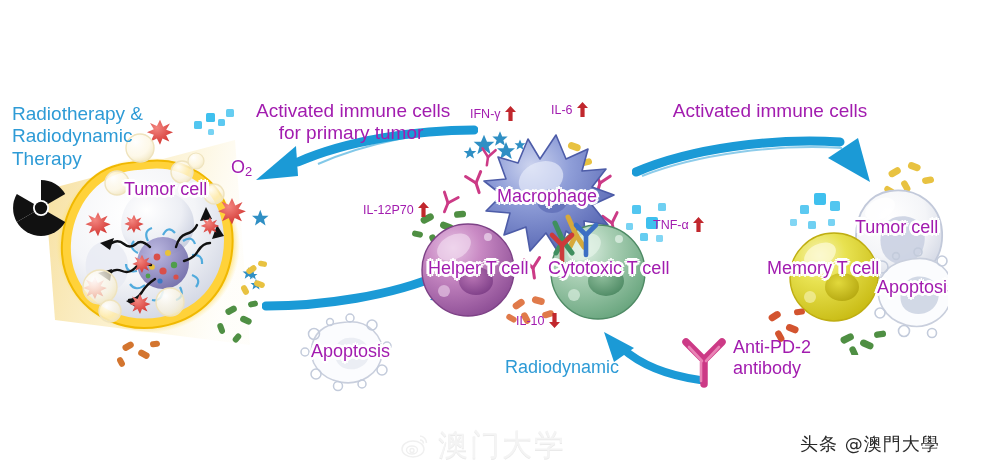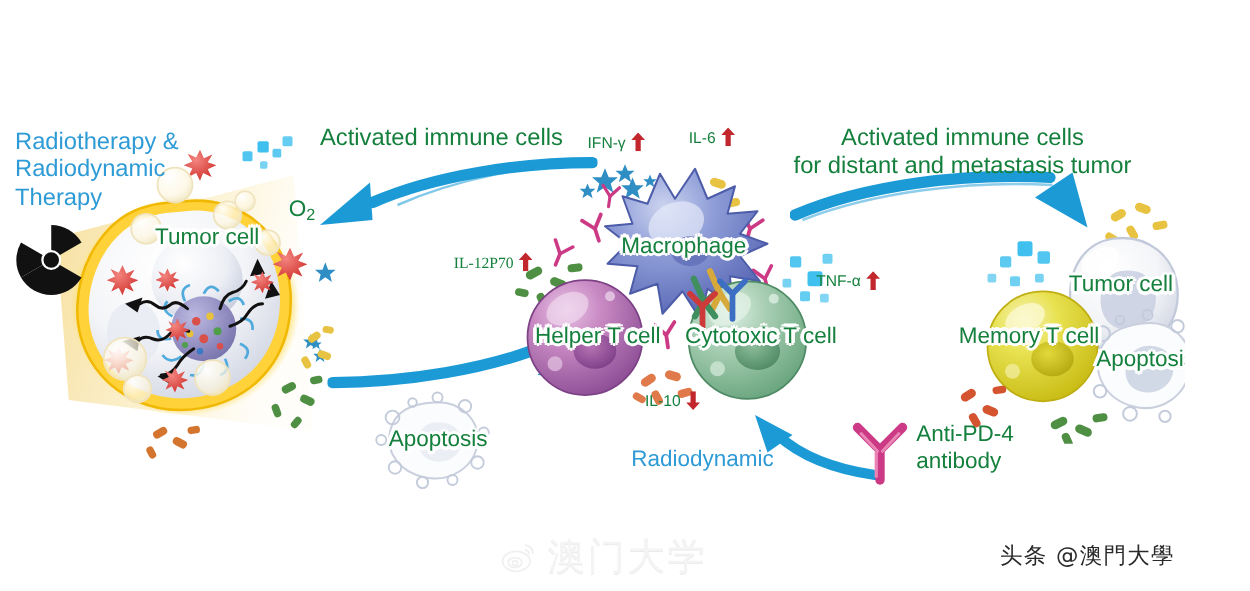--- a/index.html
+++ b/index.html
@@ -15,21 +15,21 @@
     width: 948px;
     height: 473px;
     background: #ffffff;
     overflow: hidden;
   }
   .abs { position: absolute; }
   svg { display: block; }
 
   .lbl {
     position: absolute;
-    color: #15803d;
+    color: #a21caf;
     font-family: "Liberation Sans", sans-serif;
     white-space: nowrap;
     line-height: 1.18;
   }
   .lbl-blue { color: #2e9bd6; }
 
   
   .halo {
     text-shadow:
       -2px 0 #fff, 2px 0 #fff, 0 -2px #fff, 0 2px #fff,
@@ -579,57 +579,57 @@
   </div>
 
   <div class="lbl cell-lbl halo" style="left:124px; top:179px;">Tumor cell</div>
 
   <div class="lbl cell-lbl halo-soft" style="left:231px; top:157px;"><span>O</span><span class="sub">2</span></div>
 
   <div class="lbl cell-lbl halo" style="left:311px; top:341px;">Apoptosis</div>
 
   <div class="lbl hdr" style="left:256px; top:100px; width:190px;">
     <div>Activated immune cells</div>
+    <div>for primary tumor</div>
   </div>
 
   <div class="lbl hdr" style="left:625px; top:100px; width:290px;">
     <div>Activated immune cells</div>
-    <div>for distant and metastasis tumor</div>
   </div>
 
   <div class="lbl cyt-lbl" style="left:470px; top:106px;"><span>IFN-γ</span><svg class="arrow-up" width="11" height="15" viewBox="0 0 11 15">
         <polygon points="5.5,0 11,6 7.6,6 7.6,15 3.4,15 3.4,6 0,6" fill="#c1272d"></polygon>
       </svg></div>
 
   <div class="lbl cyt-lbl" style="left:551px; top:102px;"><span>IL-6</span><svg class="arrow-up" width="11" height="15" viewBox="0 0 11 15">
         <polygon points="5.5,0 11,6 7.6,6 7.6,15 3.4,15 3.4,6 0,6" fill="#c1272d"></polygon>
       </svg></div>
 
-  <div class="lbl cyt-lbl" style="left:363px; top:202px;font-family:Liberation Serif, serif;"><span>IL-12P70</span><svg class="arrow-up" width="11" height="15" viewBox="0 0 11 15">
+  <div class="lbl cyt-lbl" style="left:363px; top:202px;"><span>IL-12P70</span><svg class="arrow-up" width="11" height="15" viewBox="0 0 11 15">
         <polygon points="5.5,0 11,6 7.6,6 7.6,15 3.4,15 3.4,6 0,6" fill="#c1272d"></polygon>
       </svg></div>
 
   <div class="lbl cyt-lbl" style="left:653px; top:217px;"><span>TNF-α</span><svg class="arrow-up" width="11" height="15" viewBox="0 0 11 15">
         <polygon points="5.5,0 11,6 7.6,6 7.6,15 3.4,15 3.4,6 0,6" fill="#c1272d"></polygon>
       </svg></div>
 
   <div class="lbl cyt-lbl" style="left:516px; top:313px;"><span>IL-10</span><svg class="arrow-dn" width="11" height="15" viewBox="0 0 11 15">
         <polygon points="5.5,15 0,9 3.4,9 3.4,0 7.6,0 7.6,9 11,9" fill="#c1272d"></polygon>
       </svg></div>
 
   <div class="lbl cell-lbl halo" style="left:497px; top:186px;">Macrophage</div>
 
   <div class="lbl cell-lbl halo" style="left:548px; top:258px;">Cytotoxic T cell</div>
 
   <div class="lbl cell-lbl halo" style="left:428px; top:258px;">Helper T cell</div>
 
   <div class="lbl cell-lbl lbl-blue" style="left:505px; top:357px;">Radiodynamic</div>
 
   <div class="lbl cell-lbl" style="left:733px; top:337px;">
-    <div>Anti-PD-4</div>
+    <div>Anti-PD-2</div>
     <div>antibody</div>
   </div>
 
   <div class="lbl cell-lbl halo" style="left:767px; top:258px;">Memory T cell</div>
 
   <div class="lbl cell-lbl halo" style="left:855px; top:217px;">Tumor cell</div>
 
   <div class="lbl cell-lbl halo" style="left:877px; top:277px;">Apoptosis</div>
 
   <div class="wm" style="left:400px; top:425px; display:flex; align-items:center; gap:8px;">

